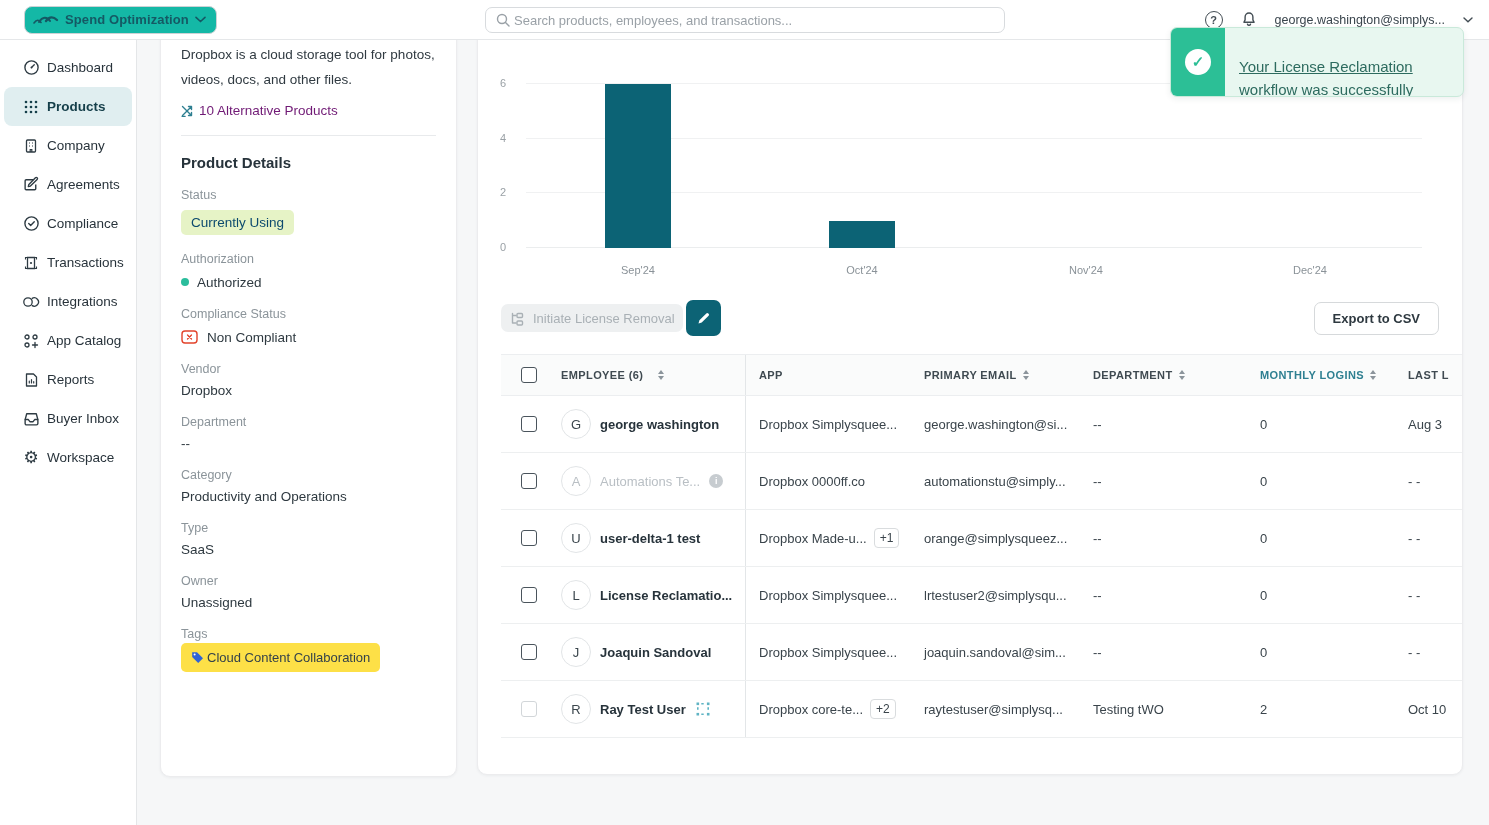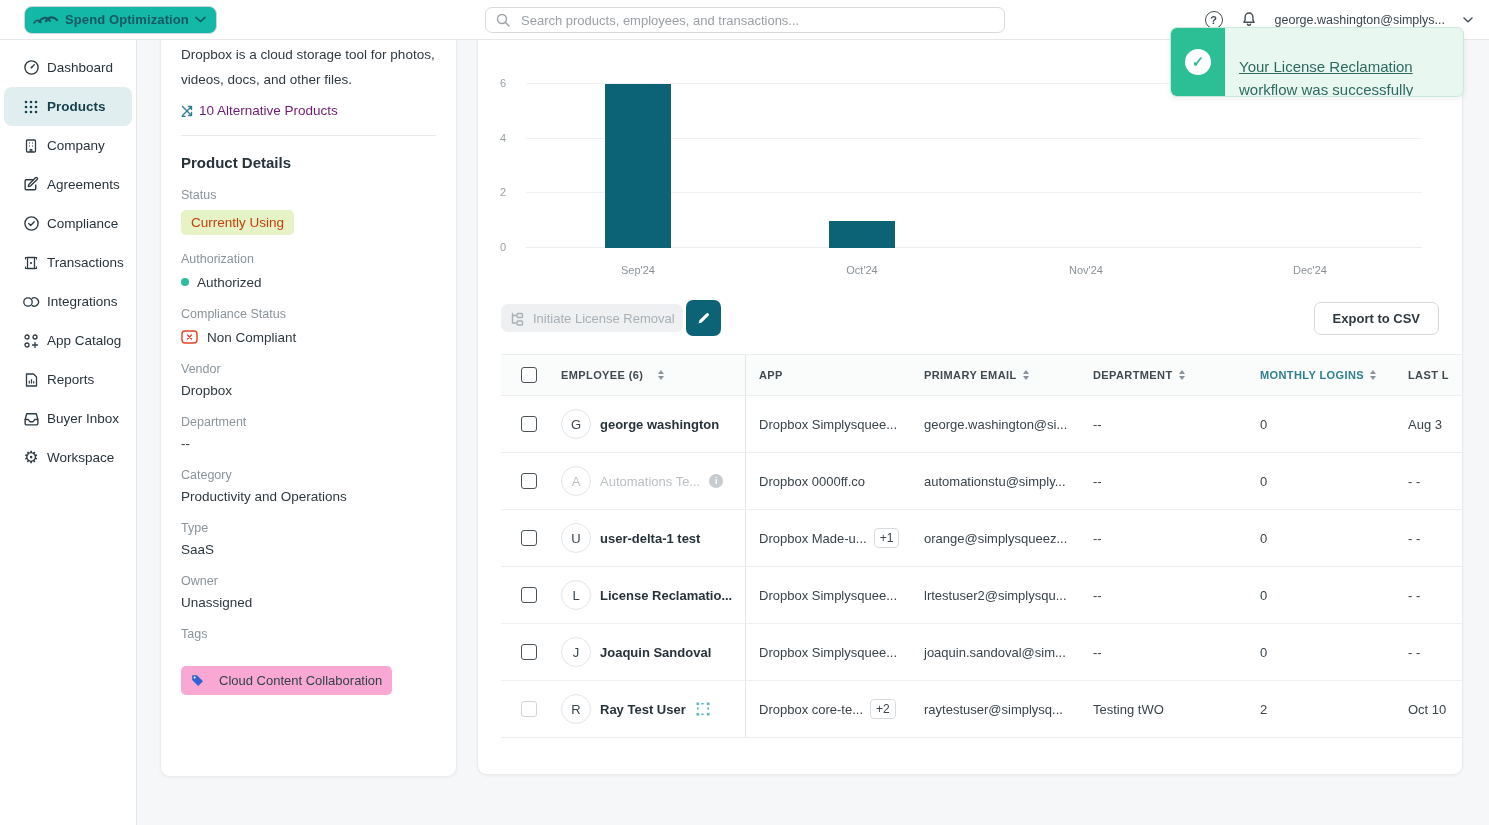--- a/index.html
+++ b/index.html
@@ -3,21 +3,21 @@
 <meta charset="utf-8">
 <style>
   * { margin:0; padding:0; box-sizing:border-box; }
   html,body { width:1489px; height:825px; overflow:hidden; }
   body { font-family:"Liberation Sans", sans-serif; background:#f6f7f8; color:#2f3b43; position:relative; }
 
   
   .topbar { height:40px; background:#fff; border-bottom:1px solid #e5e7e9; display:flex; align-items:center; position:relative; z-index:5; }
   .app-switcher { margin-left:24px; height:28px; border:1px solid #ccd2d5; border-radius:8px; display:flex; align-items:center; gap:6px; padding:0 10px 0 8px; cursor:pointer; background:#14b8a6; }
   .app-switcher .label { font-size:13px; font-weight:700; color:#155964; letter-spacing:.1px; }
-  .search-wrap { position:absolute; left:485px; top:7px; width:520px; height:26px; border:1px solid #d8dbde; border-radius:7px; background:#fff; display:flex; align-items:center; padding:0 10px; gap:11px; }
+  .search-wrap { position:absolute; left:485px; top:7px; width:520px; height:26px; border:1px solid #d8dbde; border-radius:7px; background:#fff; display:flex; align-items:center; padding:0 10px; gap:4px; }
   .search-wrap input { border:none; outline:none; flex:1; font-size:13px; font-family:"Liberation Sans",sans-serif; color:#3a444b; background:transparent; }
   .search-wrap input::placeholder { color:#9aa1a7; }
   .topbar-right { margin-left:auto; display:flex; align-items:center; gap:18px; padding-right:16px; }
   .help-icon { width:18px; height:18px; border:1.4px solid #434d54; border-radius:50%; display:flex; align-items:center; justify-content:center; font-size:11px; font-weight:700; color:#434d54; cursor:pointer; }
   .user-email { font-size:12.5px; color:#39444c; }
   .icon-btn { display:flex; align-items:center; cursor:pointer; }
 
   
   .shell { display:flex; height:785px; }
   .sidenav { width:137px; background:#fff; border-right:1px solid #e4e6e8; padding-top:8px; flex:none; }
@@ -28,25 +28,25 @@
   .main { flex:1; position:relative; overflow:hidden; background:#f6f7f8; }
 
   
   .left-card { position:absolute; left:23px; top:-12px; width:297px; height:749px; background:#fff; border:1px solid #ececee; border-radius:10px; box-shadow:0 1px 3px rgba(20,40,50,.05); padding:14px 20px 0 20px; }
   .desc { font-size:13.5px; line-height:1.85; color:#303a41; }
   .alt-link { margin-top:10px; display:flex; align-items:center; gap:5px; color:#701a75; font-size:13.5px; cursor:pointer; }
   .panel-divider { border:none; border-top:1px solid #e8eaec; margin:17px 0 0 0; }
   .panel-title { margin-top:18px; font-size:15px; font-weight:700; color:#27333b; }
   .field-label { margin-top:17px; font-size:12.5px; color:#8b949a; }
   .field-value { margin-top:7px; font-size:13.5px; color:#2e3940; }
-  .status-badge { display:inline-block; margin-top:8px; background:#e6f3c6; color:#c2410c; font-size:13.5px; padding:5px 10px; border-radius:5px; }
+  .status-badge { display:inline-block; margin-top:8px; background:#e6f3c6; color:#0c4a6e; font-size:13.5px; padding:5px 10px; border-radius:5px; }
   .dot-row { margin-top:9px; display:flex; align-items:center; gap:8px; font-size:13.5px; color:#2e3940; }
   .dot { width:8px; height:8px; border-radius:50%; background:#2bbd9c; }
   .noncompliant-row { margin-top:9px; display:flex; align-items:center; gap:9px; font-size:13.5px; color:#2e3940; }
-  .tag-chip { margin-top:25px; display:inline-flex; align-items:center; gap:15px; background:#f9a8d4; border-radius:5px; padding:7px 10px; font-size:13px; color:#33414a; }
+  .tag-chip { margin-top:2px; display:inline-flex; align-items:center; gap:3px; background:#fde047; border-radius:5px; padding:7px 10px; font-size:13px; color:#33414a; }
 
   
   .right-card { position:absolute; left:340px; top:-12px; width:986px; height:747px; background:#fff; border:1px solid #ececee; border-radius:10px; box-shadow:0 1px 3px rgba(20,40,50,.05); overflow:hidden; }
   .chart { padding-top:55px; }
   .plot { position:relative; height:164px; margin:0 40px 0 48px; }
   .gridline { position:absolute; left:0; right:0; height:1px; background:#f0f1f2; }
   .gridline.zero { background:#ebedee; }
   .ytick { position:absolute; left:-26px; top:-6px; font-size:11px; color:#9aa1a6; }
   .chart-bars { position:absolute; inset:0; display:flex; }
   .bar-slot { flex:1; display:flex; align-items:flex-end; justify-content:center; }

